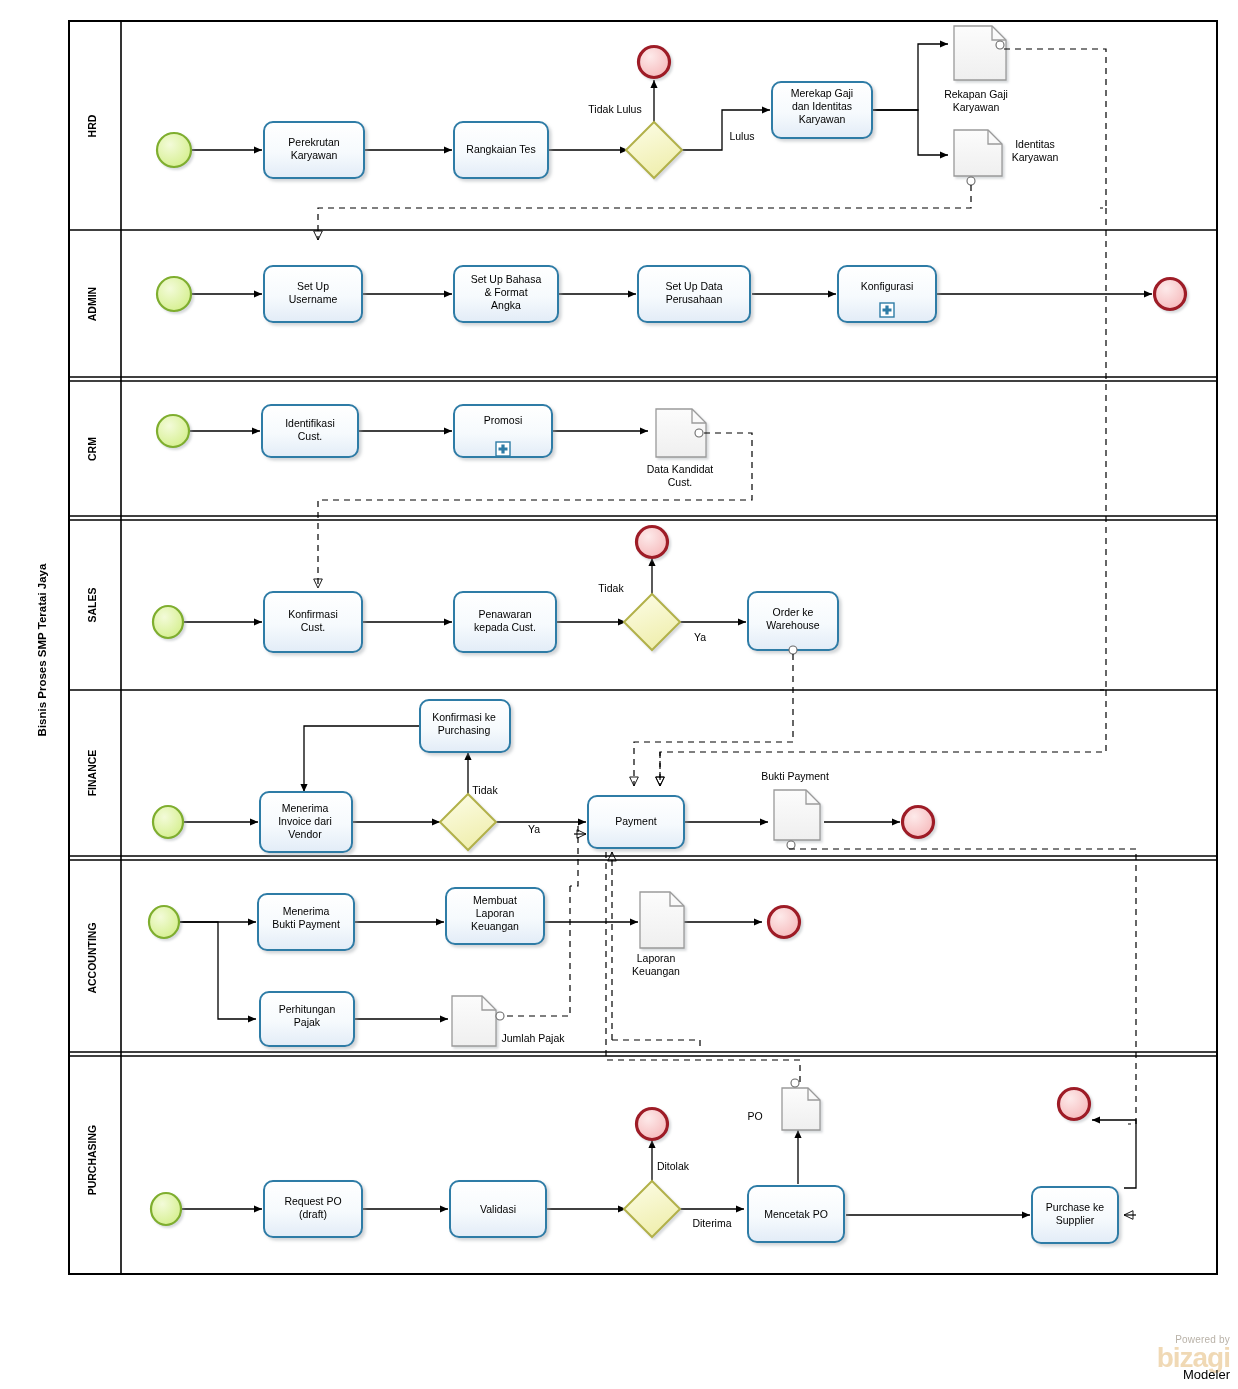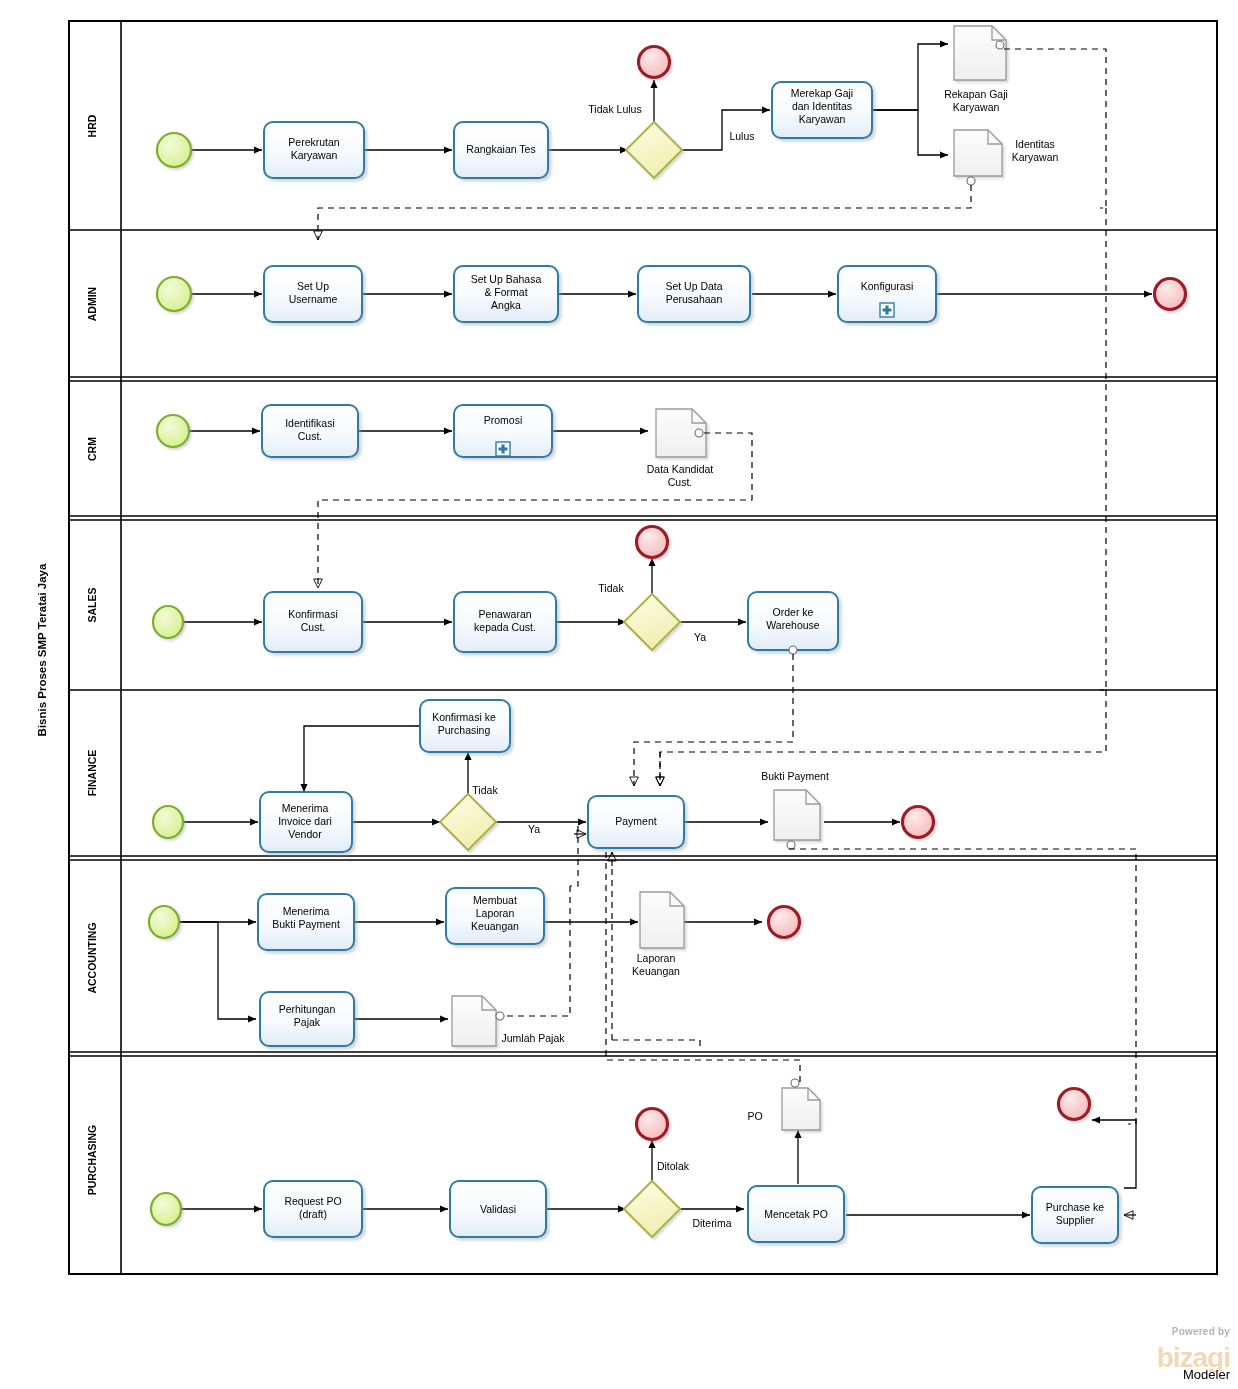--- a/index.html
+++ b/index.html
@@ -1,20 +1,20 @@
 <!DOCTYPE html>
 <html><head>
 <meta charset="utf-8">
 <style>
   html,body{margin:0;padding:0;background:#ffffff;}
   body{font-family:"Liberation Sans",sans-serif;}
   #stage{position:relative;width:1238px;height:1389px;background:#fff;overflow:hidden;}
   #diagram{position:absolute;left:0;top:0;width:1238px;height:1389px;}
   .bizagi{position:absolute;right:8px;bottom:8px;text-align:right;line-height:1;}
-  .bz-powered{font-size:10px;color:#b9b2a8;letter-spacing:.2px;margin-bottom:8px;font-weight:bold;}
+  .bz-powered{font-size:10px;color:#b9b2a8;letter-spacing:.2px;margin-bottom:0;}
   .bz-name{font-size:28px;color:#f0d9b5;font-weight:bold;letter-spacing:-1px;line-height:.9;}
   .bz-mod{font-size:13px;color:#000000;margin-top:-2px;}
 </style>
 </head>
 <body>
 
 <div id="stage">
 
   <svg id="diagram" viewBox="0 0 1238 1389" xmlns="http://www.w3.org/2000/svg">
     <defs>

